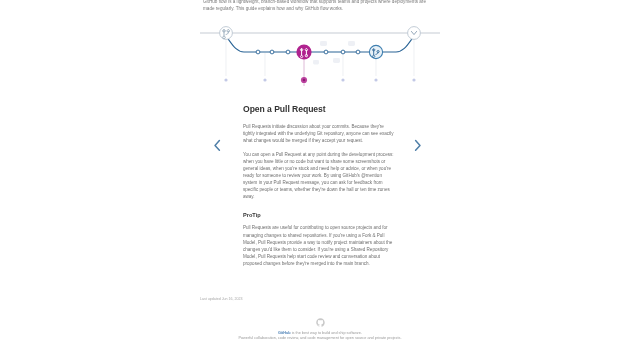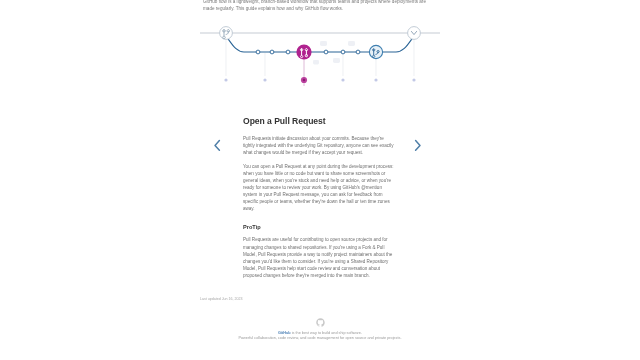--- a/index.html
+++ b/index.html
@@ -28,21 +28,21 @@
     position:absolute;top:133px;width:24px;height:24px;border-radius:50%;
     display:flex;align-items:center;justify-content:center;
     color:#4f7fa8;font-size:11px;line-height:1;
     background:rgba(255,255,255,0);
   }
   .nav-prev{left:205px;}
   .nav-next{left:405px;}
   .nav-arrow svg{display:block;}
 
   
-  .article{position:absolute;left:243px;top:116px;width:152px;}
+  .article{position:absolute;left:243px;top:104px;width:152px;}
   h1.sec-title{
     margin:0 0 9px 0;font-size:8.6px;line-height:10px;
     font-weight:bold;color:#333333;letter-spacing:-0.05px;
   }
   h2.sub-title{
     margin:12px 0 5px 0;font-size:5.6px;line-height:7px;
     font-weight:bold;color:#333333;
   }
   p.para{
     margin:0 0 7px 0;font-size:4.55px;line-height:7.05px;

